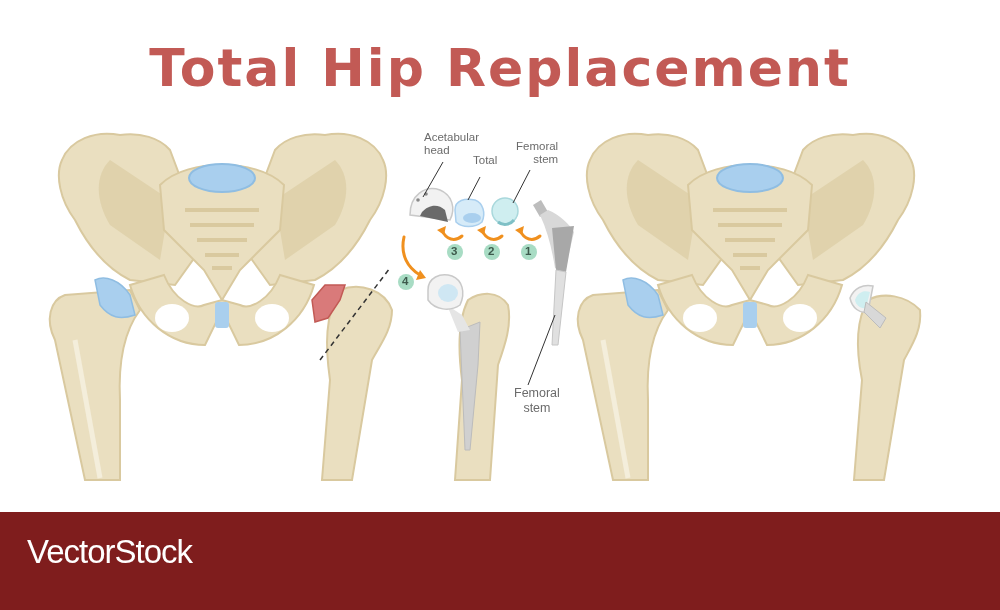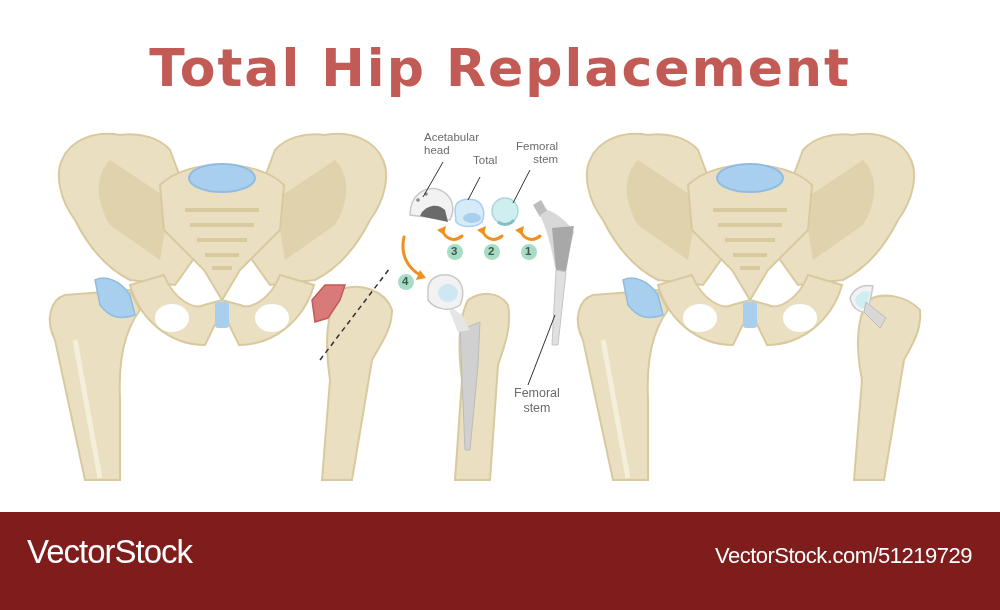--- a/index.html
+++ b/index.html
@@ -134,14 +134,13 @@
   <div>Femoral</div>
   <div style="text-align:right;">stem</div>
 </div>
 <div class="lbl" style="left:514px;top:386px;text-align:center;font-size:12.5px;line-height:15px;">
   <div>Femoral</div>
   <div>stem</div>
 </div>
 
 <div class="footer">
   <div class="brand">VectorStock</div>
-  <div class="brand-url">VectorStock.com/51219729</div>
 </div>
 
 </body></html>

